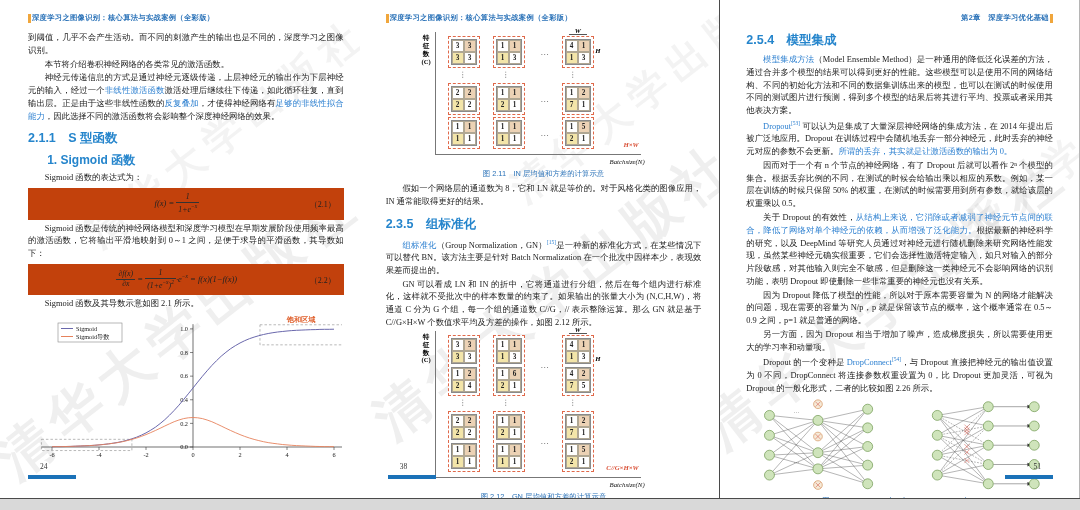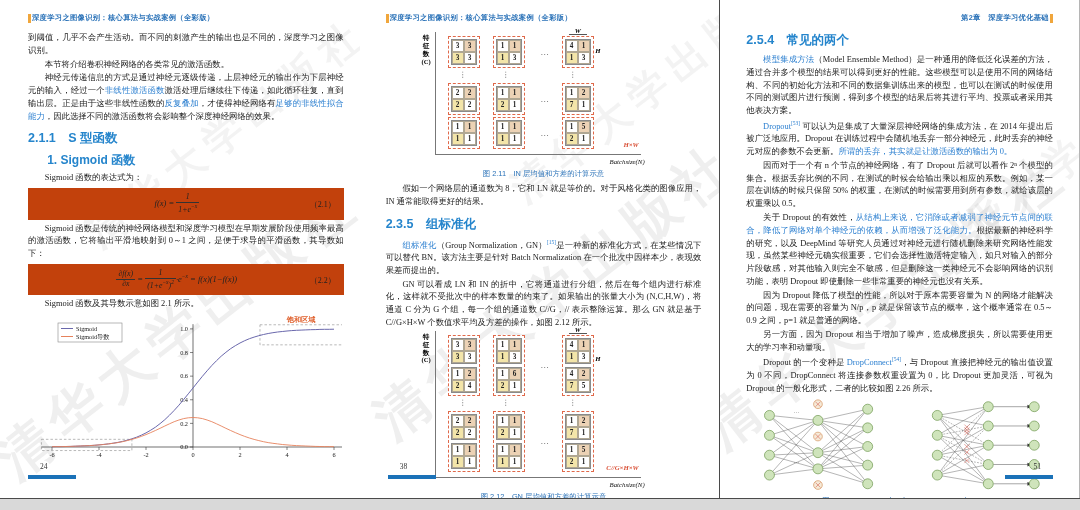--- a/index.html
+++ b/index.html
@@ -375,21 +375,21 @@
       </div>
     </section>
 
     <section class="page page-right">
       <div class="wm" style="left:-55px;top:265px;">清华大学出版社</div>
       <div class="wm small" style="left:175px;top:130px;">清华大学出版社</div>
       <header class="phead right">
         <span class="htext">第2章　深度学习优化基础</span>
         <span class="hbar"></span>
       </header>
-      <h2 class="h2">2.5.4　常见的两个</h2>
+      <h2 class="h2">2.5.4　模型集成</h2>
       <p class="body"><span class="hl">模型集成方法</span><span>（Model Ensemble Method）是一种通用的降低泛化误差的方法，通过合并多个模型的结果可以得到更好的性能。这些模型可以是使用不同的网络结构、不同的初始化方法和不同的数据集训练出来的模型，也可以在测试的时候使用不同的测试图片进行预测，得到多个模型的结果后将其进行平均、投票或者采用其他表决方案。</span></p>
       <p class="body"><span class="hl">Dropout</span><span class="hl sup">[53]</span><span> 可以认为是集成了大量深层神经网络的集成方法，在 2014 年提出后被广泛地应用。Dropout 在训练过程中会随机地丢弃一部分神经元，此时丢弃的神经元对应的参数不会更新。</span><span class="hl">所谓的丢弃，其实就是让激活函数的输出为 0。</span></p>
       <p class="body">因而对于一个有 n 个节点的神经网络，有了 Dropout 后就可以看作 2ⁿ 个模型的集合。根据丢弃比例的不同，在测试的时候会给输出乘以相应的系数。例如，某一层在训练的时候只保留 50% 的权重，在测试的时候需要用到所有参数，就给该层的权重乘以 0.5。</p>
       <p class="body"><span>关于 Dropout 的有效性，</span><span class="hl">从结构上来说，它消除或者减弱了神经元节点间的联合，降低了网络对单个神经元的依赖，从而增强了泛化能力。</span><span>根据最新的神经科学的研究，以及 DeepMind 等研究人员通过对神经元进行随机删除来研究网络性能发现，虽然某些神经元确实很重要，它们会选择性激活特定输入，如只对输入的部分片段敏感，对其他输入则完全不敏感，但是删除这一类神经元不会影响网络的识别功能，表明 Dropout 即使删除一些非常重要的神经元也没有关系。</span></p>
       <p class="body">因为 Dropout 降低了模型的性能，所以对于原本需要容量为 N 的网络才能解决的问题，现在需要的容量为 N/p，p 就是保留该节点的概率，这个概率通常在 0.5～0.9 之间，p=1 就是普通的网络。</p>
       <p class="body">另一方面，因为 Dropout 相当于增加了噪声，造成梯度损失，所以需要使用更大的学习率和动量项。</p>
       <p class="body"><span>Dropout 的一个变种是 </span><span class="hl">DropConnect</span><span class="hl sup">[54]</span><span>，与 Dropout 直接把神经元的输出值设置为 0 不同，DropConnect 将连接参数权重设置为 0，比 Dropout 更加灵活，可视为 Dropout 的一般化形式，二者的比较如图 2.26 所示。</span></p>
       <div id="fig226" style="margin-top:2px;"><svg width="308" height="92" viewBox="0 0 480 148">
             <g>
               <line x1="30" y1="28" x2="108" y2="36" stroke="#555" stroke-width="0.7"></line>

